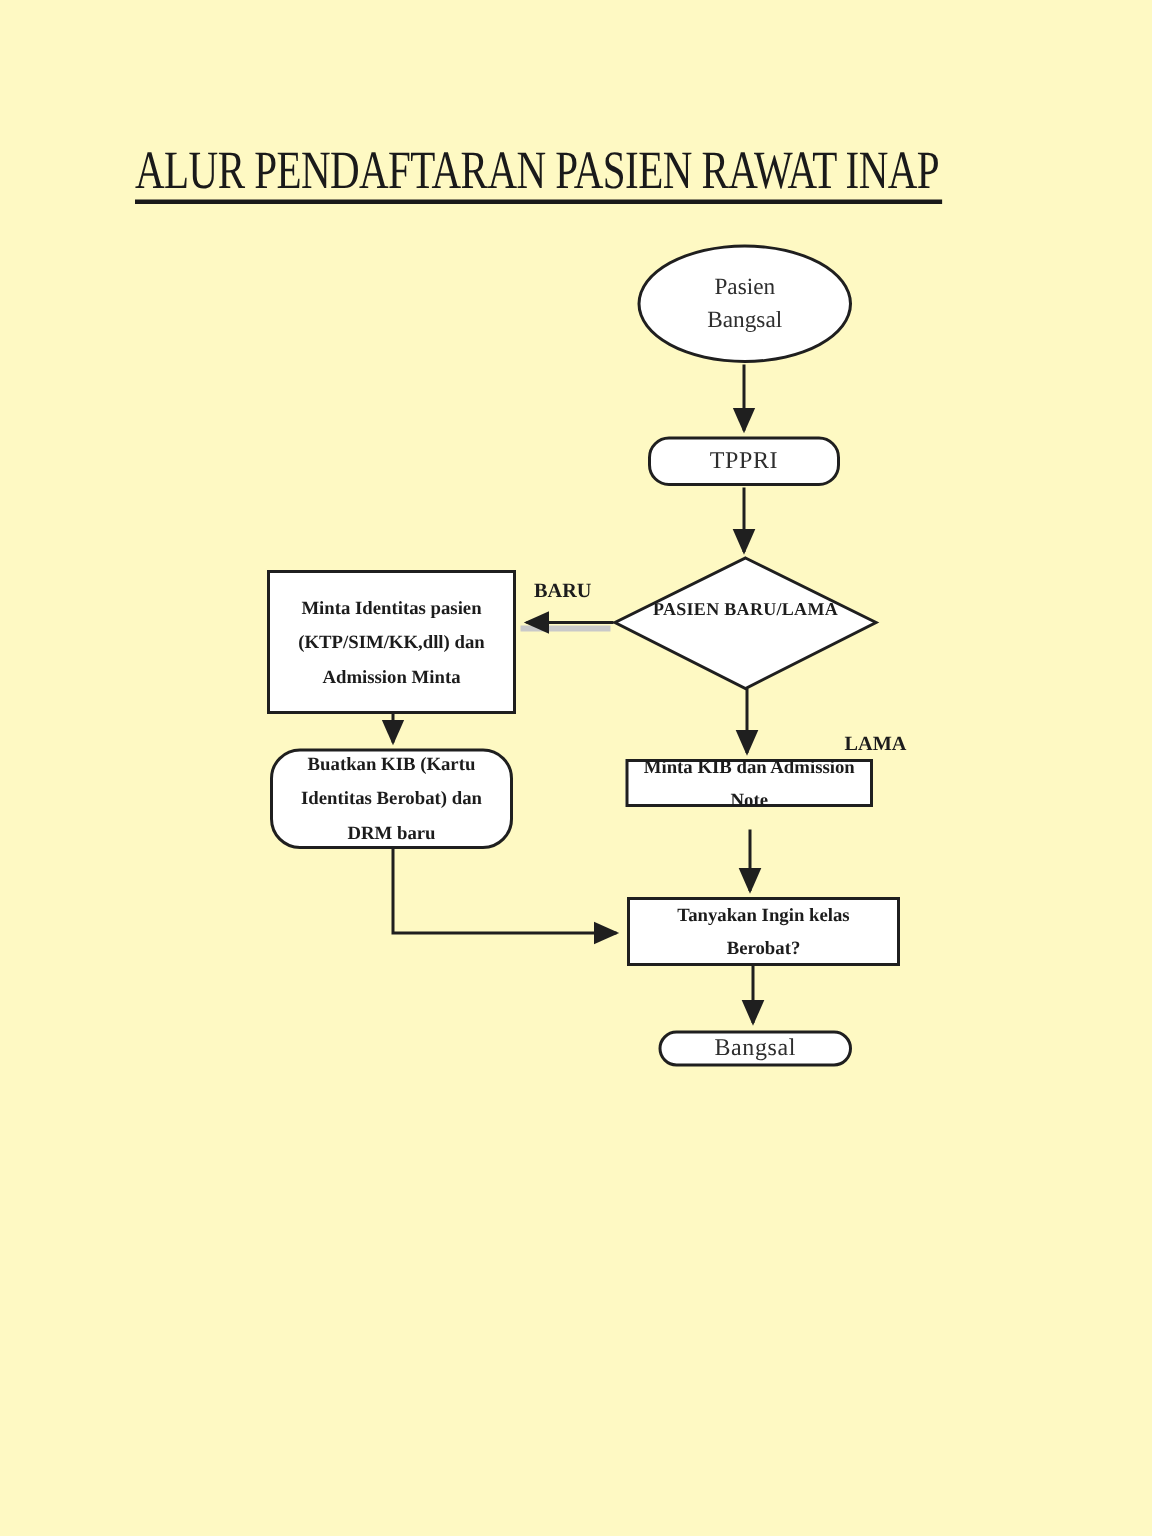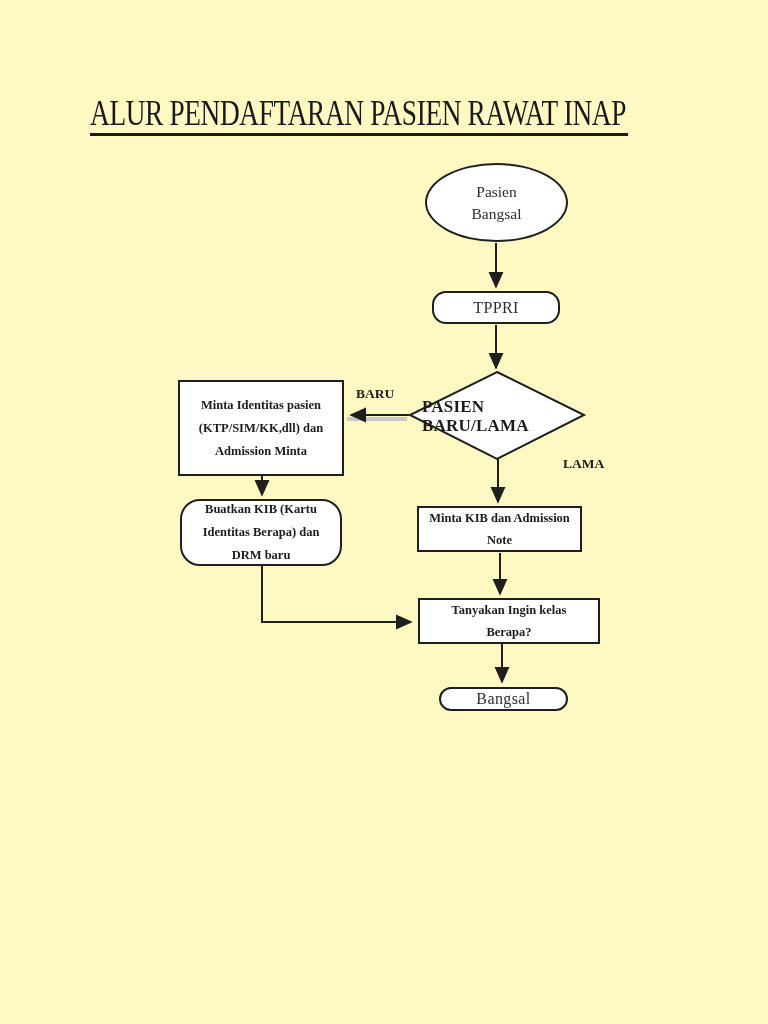--- a/index.html
+++ b/index.html
@@ -57,47 +57,47 @@
   .plain { font-size: 16px; letter-spacing: 0.4px; border-radius: 14px; }
   .boldbox {
     font-weight: 700;
     font-size: 12.5px;
     color: #1c1c1c;
     line-height: 23px;
   }
   .decision-text {
     position: absolute;
     z-index: 2;
-    text-align: left;
+    text-align: center;
     font-weight: 700;
-    font-size: 17px;
+    font-size: 12px;
     line-height: 19px;
     color: #1c1c1c;
     letter-spacing: 0.2px;
     background: transparent;
   }
   .edge-label {
     position: absolute;
     z-index: 2;
     font-weight: 700;
     font-size: 13.5px;
     color: #1c1c1c;
     white-space: nowrap;
   }
   
   .n-start    { left: 425px; top: 163px; width: 143px; height: 79px; }
   .n-tppri    { left: 432px; top: 291px; width: 128px; height: 33px; }
   .n-minta-identitas { left: 178px; top: 380px; width: 166px; height: 96px; }
   .n-buatkan  { left: 180px; top: 499px; width: 162px; height: 67px; border-radius: 20px; }
-  .n-minta-kib { left: 417px; top: 506px; width: 165px; height: 46px; line-height: 22px; }
+  .n-minta-kib { left: 417px; top: 506px; width: 165px; height: 32px; line-height: 22px; }
   .n-tanyakan { left: 418px; top: 598px; width: 182px; height: 46px; line-height: 22px; }
   .n-bangsal  { left: 439px; top: 687px; width: 129px; height: 24px; }
   .t-decision { left: 422px; top: 397px; width: 150px; }
   .l-baru { left: 356px; top: 386px; }
-  .l-lama { left: 515px; top: 456px; padding-left: 48px; }
+  .l-lama { left: 515px; top: 488px; padding-left: 48px; }
 </style>
 </head>
 <body>
 
 <div class="page">
 
   <svg class="connectors" viewBox="0 0 768 1024" xmlns="http://www.w3.org/2000/svg">
     <defs>
       <marker id="arrow" viewBox="0 0 10 10" refX="8.5" refY="5" markerWidth="9" markerHeight="9" orient="auto">
         <path d="M0,0.8 L9.5,5 L0,9.2 z" fill="#1f1f1f"></path>
@@ -139,31 +139,31 @@
   <div class="edge-label l-lama">LAMA</div>
 
   <div class="node rect boldbox n-minta-identitas">
     <span class="line">Minta Identitas pasien</span>
     <span class="line">(KTP/SIM/KK,dll) dan</span>
     <span class="line">Admission Minta</span>
   </div>
 
   <div class="node rect boldbox n-buatkan">
     <span class="line">Buatkan KIB (Kartu</span>
-    <span class="line">Identitas Berapa) dan</span>
+    <span class="line">Identitas Berobat) dan</span>
     <span class="line">DRM baru</span>
   </div>
 
   <div class="node rect boldbox n-minta-kib">
     <span class="line">Minta KIB dan Admission</span>
     <span class="line">Note</span>
   </div>
 
   <div class="node rect boldbox n-tanyakan">
     <span class="line">Tanyakan Ingin kelas</span>
-    <span class="line">Berapa?</span>
+    <span class="line">Berobat?</span>
   </div>
 
   <div class="node rect plain n-bangsal">
     <span class="line">Bangsal</span>
   </div>
 
 </div>
 
 </body></html>

